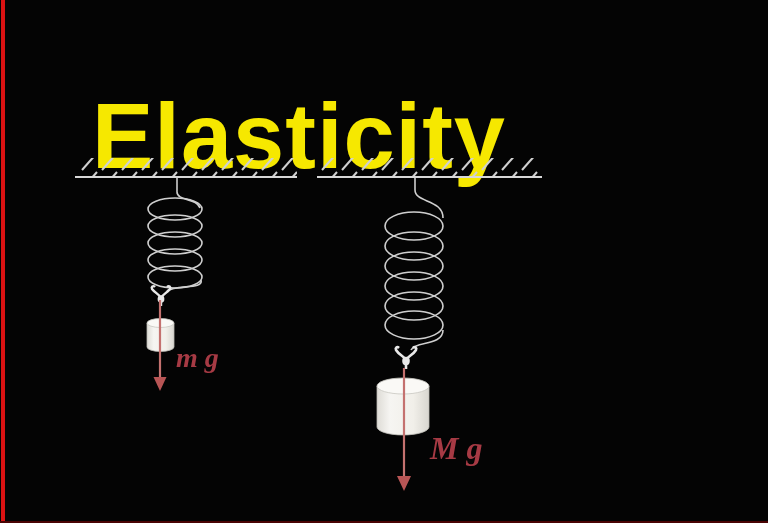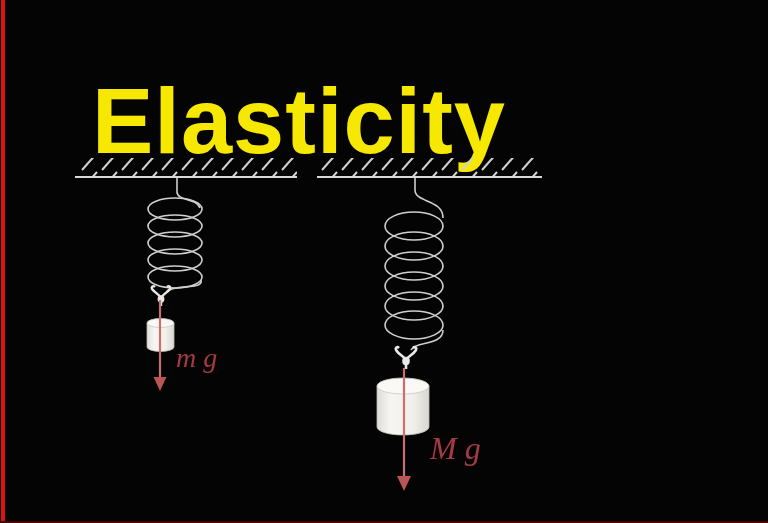--- a/index.html
+++ b/index.html
@@ -12,34 +12,35 @@
   }
   .edge-left{
     position:absolute;left:1px;top:0;width:4px;height:523px;
     background:#db1212;
   }
   .edge-bottom{
     position:absolute;left:0;bottom:0;width:768px;height:2px;
     background:#4a0404;
   }
   .title{
-    position:absolute;left:92px;top:11px;
+    position:absolute;left:92px;top:26px;
     font-size:92px;font-weight:bold;letter-spacing:1px;
     color:#f6e800;
     font-family:"Liberation Sans", sans-serif;
     line-height:1.05;
     white-space:nowrap;
   }
   .diagram-svg{position:absolute;left:0;top:0;}
   .weight-label{
     position:absolute;
     font-family:"Liberation Serif", serif;
     font-style:italic;
     color:#a63a44;
     white-space:nowrap;
+    font-weight:bold;
   }
   .weight-label.small{left:176px;top:342px;font-size:28px;}
   .weight-label.big{left:430px;top:430px;font-size:32px;}
 </style>
 </head>
 <body>
 
 <div class="stage">
 
   <div class="edge-left"></div>

